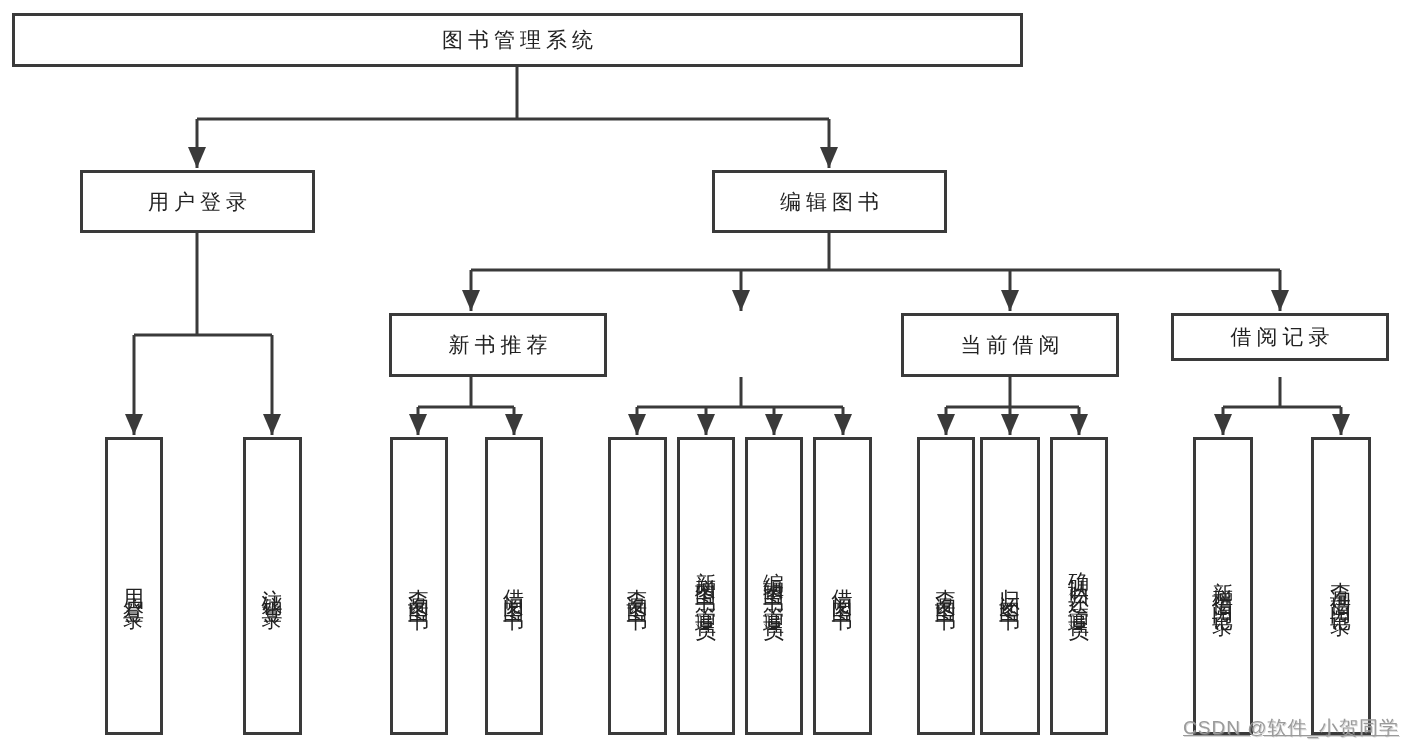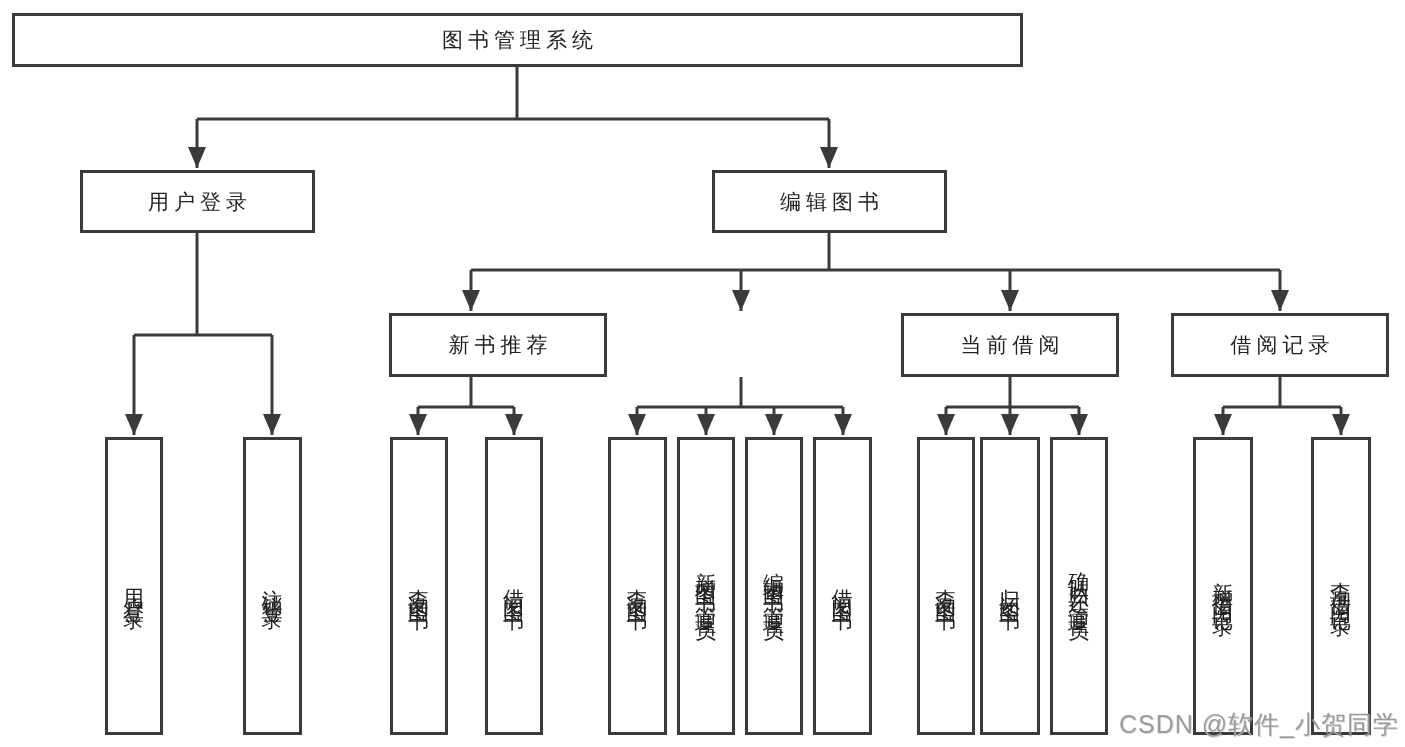--- a/index.html
+++ b/index.html
@@ -39,26 +39,27 @@
     writing-mode: vertical-rl;
     text-orientation: mixed;
     font-size: 21px;
     letter-spacing: 7px;
     line-height: 1;
   }
   .watermark {
     position: absolute;
     right: 6px;
     bottom: 6px;
-    font-size: 25px;
+    font-size: 19px;
     letter-spacing: 1px;
     color: #9a9a9a;
     text-shadow: 1px 1px 0 rgba(170,170,170,0.45);
     z-index: 5;
     white-space: nowrap;
+    text-decoration: underline;
   }
 </style>
 </head>
 <body>
 
 <div class="canvas">
 
   <svg class="connector-layer" viewBox="0 0 1405 747" xmlns="http://www.w3.org/2000/svg">
     <defs>
       <marker id="arrow" markerUnits="userSpaceOnUse" markerWidth="26" markerHeight="24" refX="21" refY="12" orient="auto">
@@ -98,21 +99,21 @@
     </g>
   </svg>
 
   <div class="node h" style="left:12px;top:13px;width:1011px;height:54px;">图书管理系统</div>
 
   <div class="node h" style="left:80px;top:170px;width:235px;height:63px;">用户登录</div>
   <div class="node h" style="left:712px;top:170px;width:235px;height:63px;">编辑图书</div>
 
   <div class="node h" style="left:362px;top:313px;width:218px;height:64px;margin-left:27px;">新书推荐</div>
   <div class="node h" style="left:901px;top:313px;width:218px;height:64px;font-family:Liberation Mono, monospace;">当前借阅</div>
-  <div class="node h" style="left:1171px;top:313px;width:218px;height:64px;">借阅记录</div>
+  <div class="node h" style="left:1171px;top:313px;width:218px;height:48px;">借阅记录</div>
 
   <div class="node v" style="left:105px;top:437px;width:58px;height:298px;">用户登录</div>
   <div class="node v" style="left:243px;top:437px;width:59px;height:298px;">注销登录</div>
 
   <div class="node v" style="left:390px;top:437px;width:58px;height:298px;">查询图书</div>
   <div class="node v" style="left:485px;top:437px;width:58px;height:298px;">借阅图书</div>
 
   <div class="node v" style="left:608px;top:437px;width:59px;height:298px;">查询图书</div>
   <div class="node v" style="left:677px;top:437px;width:58px;height:298px;">新增图书（管理员）</div>
   <div class="node v" style="left:745px;top:437px;width:58px;height:298px;">编辑图书（管理员）</div>

